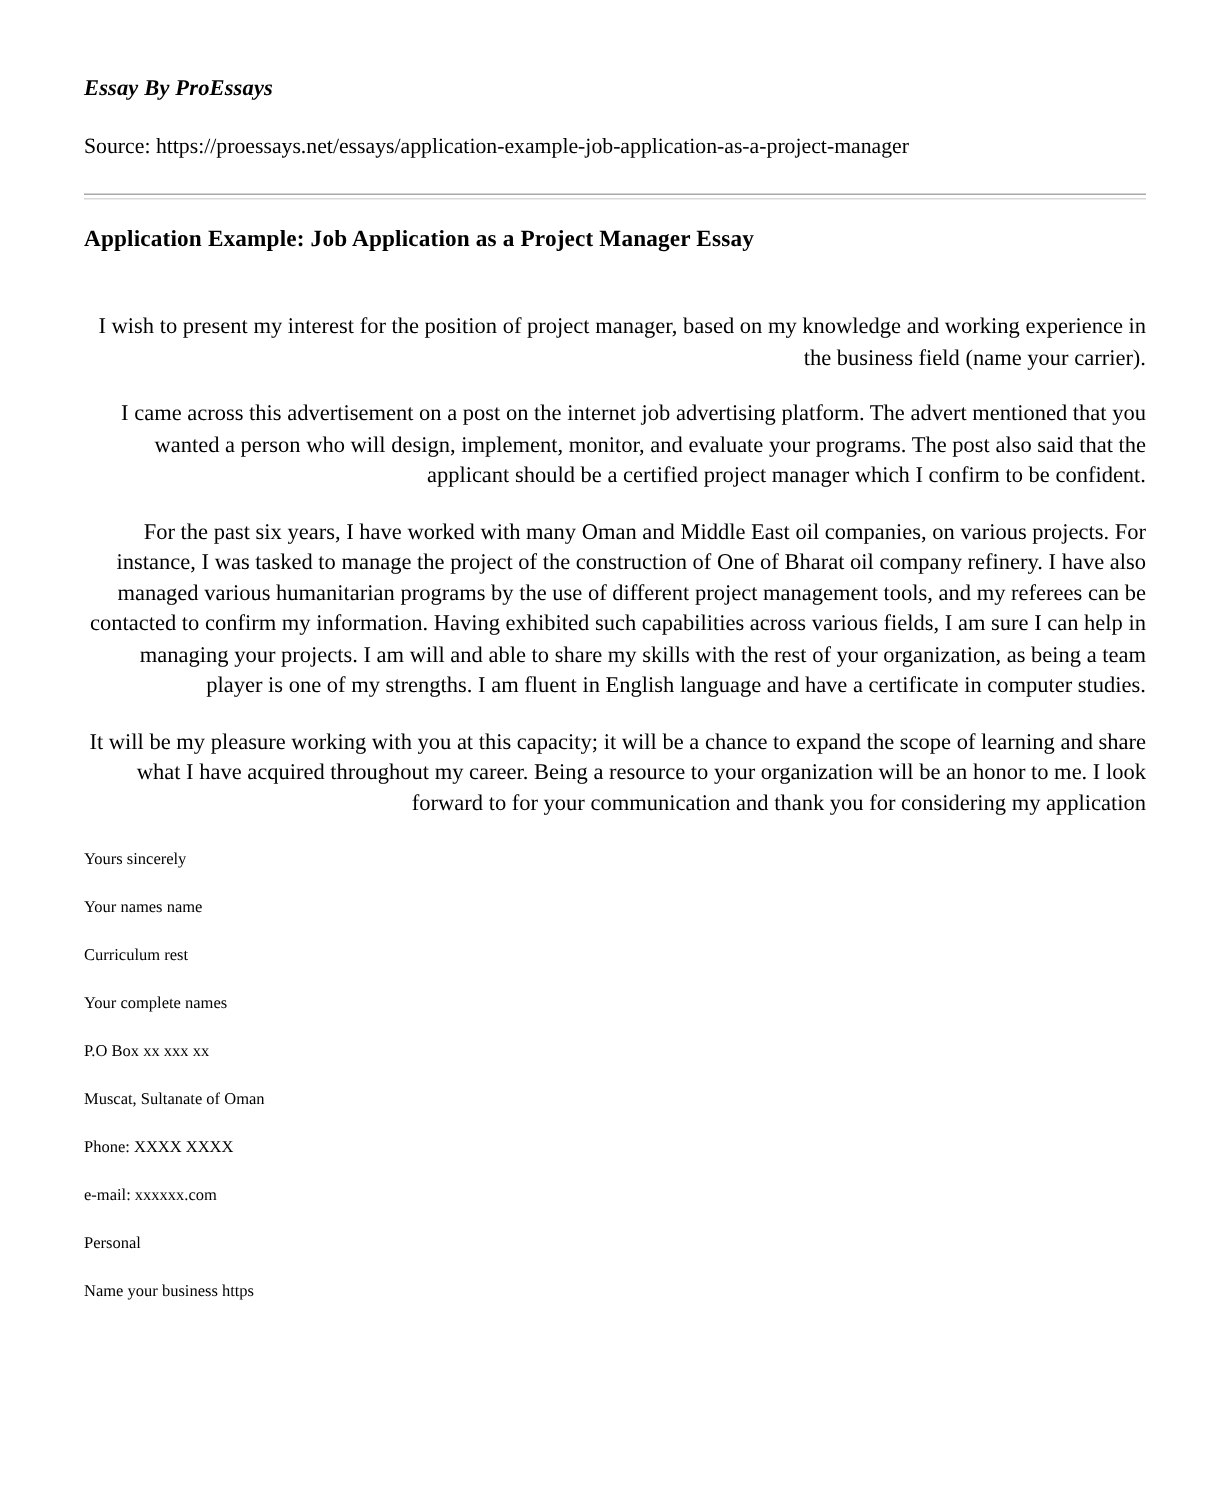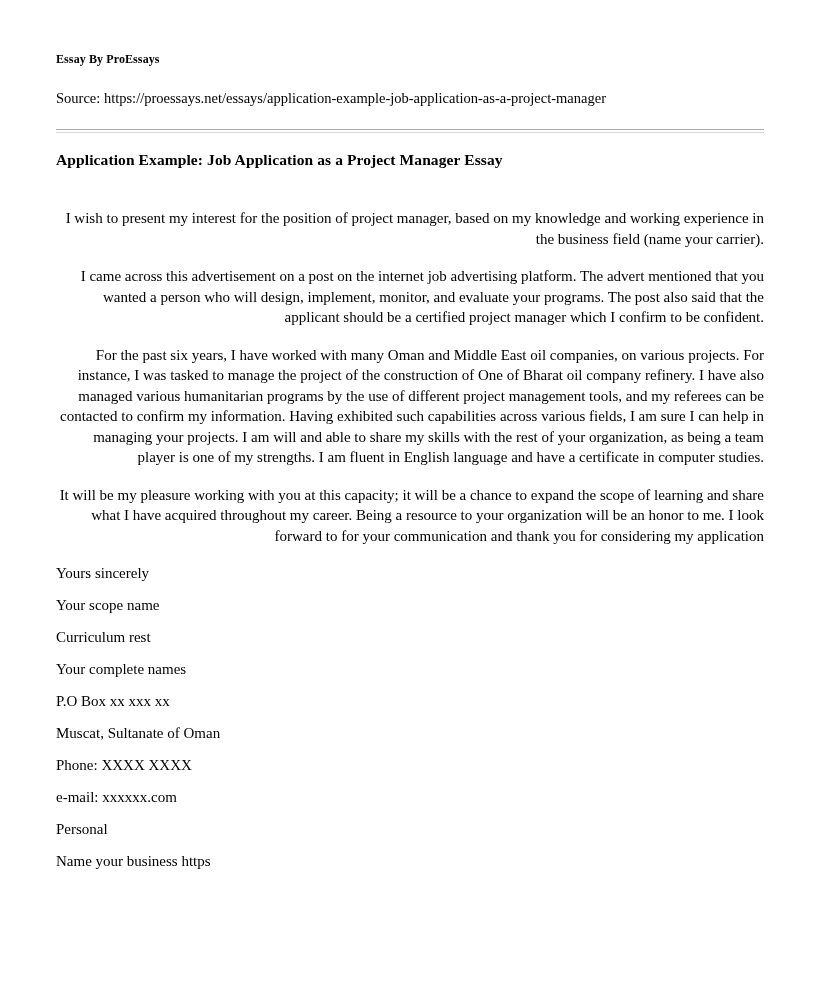--- a/index.html
+++ b/index.html
@@ -17,25 +17,26 @@
 
   .page {
     box-sizing: border-box;
     width: 820px;
     height: 996px;
     padding: 50px 56px 0 56px;
     background: #ffffff;
   }
 
   .site-name {
-    font-size: 12px;
+    font-size: 15px;
     font-weight: bold;
     line-height: 18px;
     margin: 0;
     letter-spacing: 0.1px;
+    font-style: italic;
   }
 
   .source-line {
     font-size: 14.5px;
     line-height: 18px;
     margin: 21px 0 0 0;
     white-space: nowrap;
   }
 
   .divider {
@@ -62,21 +63,21 @@
 
   .para {
     font-size: 15px;
     line-height: 20.5px;
     margin: 0 0 17px 0;
     text-align: right;
     max-width: 710px;
   }
 
   .short-line {
-    font-size: 15px;
+    font-size: 11px;
     line-height: 20.5px;
     margin: 0 0 11.5px 0;
     white-space: nowrap;
   }
 
   .short-lines {
     margin-top: 3px;
   }
 </style>
 </head>
@@ -94,21 +95,21 @@
 
   <div class="body-copy">
     <p class="para">I wish to present my interest for the position of project manager, based on my knowledge and working experience in the business field (name your carrier).</p>
     <p class="para">I came across this advertisement on a post on the internet job advertising platform. The advert mentioned that you wanted a person who will design, implement, monitor, and evaluate your programs. The post also said that the applicant should be a certified project manager which I confirm to be confident.</p>
     <p class="para">For the past six years, I have worked with many Oman and Middle East oil companies, on various projects. For instance, I was tasked to manage the project of the construction of One of Bharat oil company refinery. I have also managed various humanitarian programs by the use of different project management tools, and my referees can be contacted to confirm my information. Having exhibited such capabilities across various fields, I am sure I can help in managing your projects. I am will and able to share my skills with the rest of your organization, as being a team player is one of my strengths. I am fluent in English language and have a certificate in computer studies.</p>
     <p class="para">It will be my pleasure working with you at this capacity; it will be a chance to expand the scope of learning and share what I have acquired throughout my career. Being a resource to your organization will be an honor to me. I look forward to for your communication and thank you for considering my application</p>
   </div>
 
   <div class="short-lines">
     <div class="short-line">Yours sincerely</div>
-    <div class="short-line">Your scope name</div>
+    <div class="short-line">Your names name</div>
     <div class="short-line">Curriculum rest</div>
     <div class="short-line">Your complete names</div>
     <div class="short-line">P.O Box xx xxx xx</div>
     <div class="short-line">Muscat, Sultanate of Oman</div>
     <div class="short-line">Phone: XXXX XXXX</div>
     <div class="short-line">e-mail: xxxxxx.com</div>
     <div class="short-line">Personal</div>
     <div class="short-line">Name your business https</div>
   </div>
 

